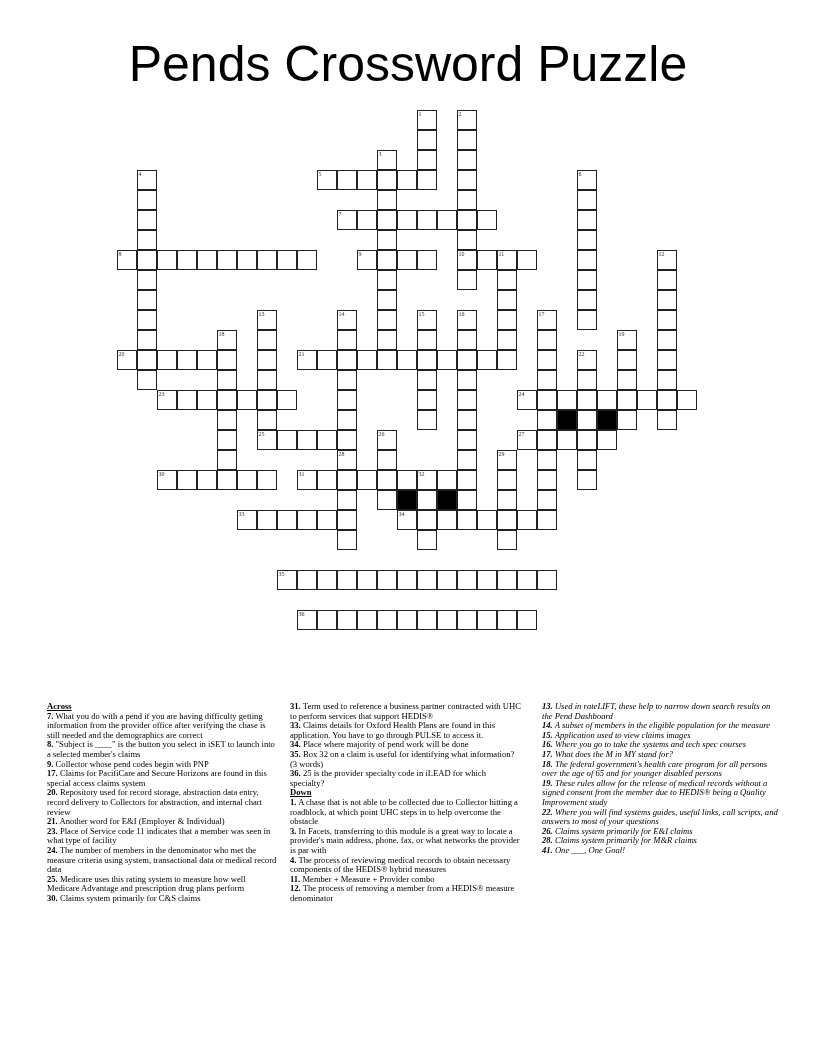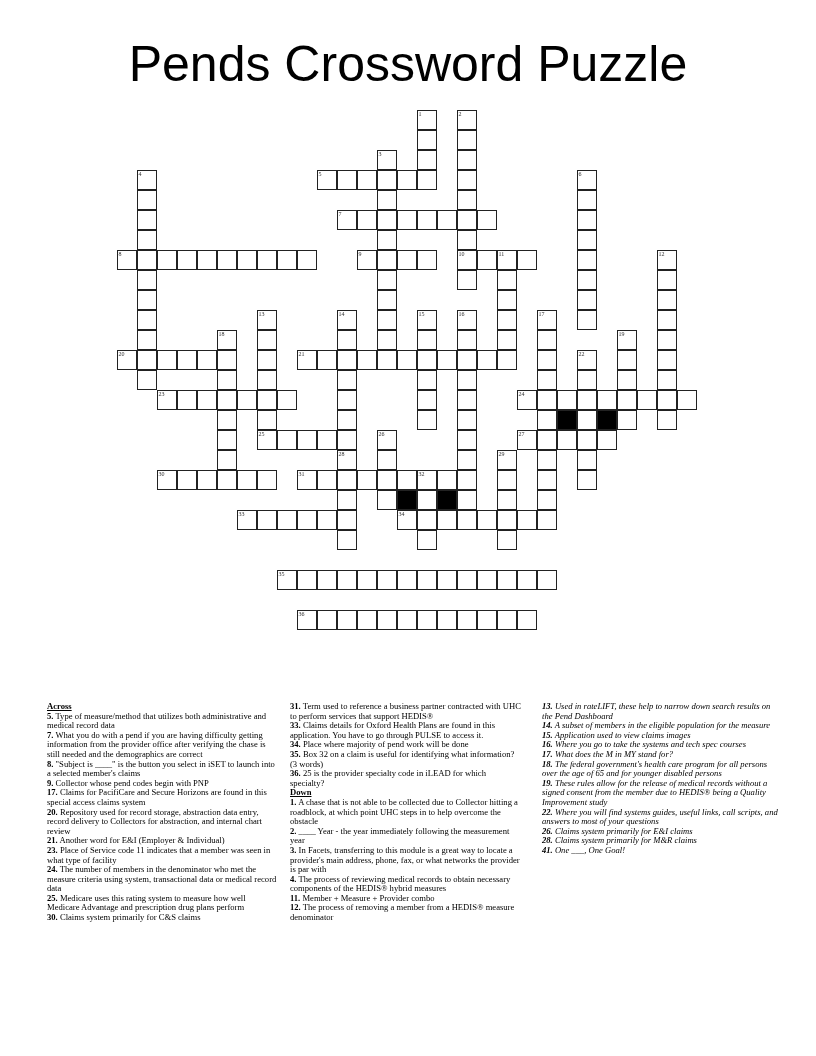--- a/index.html
+++ b/index.html
@@ -328,41 +328,39 @@
     <div class="cell" style="left: 497px; top: 610px;"></div>
     <div class="cell" style="left: 517px; top: 610px;"></div>
     <div class="cell black" style="left: 557px; top: 410px;"></div>
     <div class="cell black" style="left: 597px; top: 410px;"></div>
     <div class="cell black" style="left: 397px; top: 490px;"></div>
     <div class="cell black" style="left: 437px; top: 490px;"></div>
   </div>
 
 <div class="clues col1" id="col1">
     <div class="hd">Across</div>
-    <div class="clue"><b>5.</b> Type of measure/method that utilizes both administrative and medical record data</div>
     <div class="clue"><b>7.</b> What you do with a pend if you are having difficulty getting information from the provider office after verifying the chase is still needed and the demographics are correct</div>
     <div class="clue"><b>8.</b> "Subject is ____" is the button you select in iSET to launch into a selected member's claims</div>
     <div class="clue"><b>9.</b> Collector whose pend codes begin with PNP</div>
     <div class="clue"><b>17.</b> Claims for PacifiCare and Secure Horizons are found in this special access claims system</div>
     <div class="clue"><b>20.</b> Repository used for record storage, abstraction data entry, record delivery to Collectors for abstraction, and internal chart review</div>
     <div class="clue"><b>21.</b> Another word for E&amp;I (Employer &amp; Individual)</div>
     <div class="clue"><b>23.</b> Place of Service code 11 indicates that a member was seen in what type of facility</div>
     <div class="clue"><b>24.</b> The number of members in the denominator who met the measure criteria using system, transactional data or medical record data</div>
     <div class="clue"><b>25.</b> Medicare uses this rating system to measure how well Medicare Advantage and prescription drug plans perform</div>
     <div class="clue"><b>30.</b> Claims system primarily for C&amp;S claims</div>
   </div>
 <div class="clues col2" id="col2">
     <div class="clue"><b>31.</b> Term used to reference a business partner contracted with UHC to perform services that support HEDIS®</div>
     <div class="clue"><b>33.</b> Claims details for Oxford Health Plans are found in this application. You have to go through PULSE to access it.</div>
     <div class="clue"><b>34.</b> Place where majority of pend work will be done</div>
     <div class="clue"><b>35.</b> Box 32 on a claim is useful for identifying what information? (3 words)</div>
     <div class="clue"><b>36.</b> 25 is the provider specialty code in iLEAD for which specialty?</div>
     <div class="hd">Down</div>
     <div class="clue"><b>1.</b> A chase that is not able to be collected due to Collector hitting a roadblock, at which point UHC steps in to help overcome the obstacle</div>
-    <div class="clue"><b>2.</b> ____ Year - the year immediately following the measurement year</div>
     <div class="clue"><b>3.</b> In Facets, transferring to this module is a great way to locate a provider's main address, phone, fax, or what networks the provider is par with</div>
     <div class="clue"><b>4.</b> The process of reviewing medical records to obtain necessary components of the HEDIS® hybrid measures</div>
     <div class="clue"><b>11.</b> Member + Measure + Provider combo</div>
     <div class="clue"><b>12.</b> The process of removing a member from a HEDIS® measure denominator</div>
   </div>
 <div class="clues col3" id="col3">
     <div class="clue"><b>13.</b> Used in rateLIFT, these help to narrow down search results on the Pend Dashboard</div>
     <div class="clue"><b>14.</b> A subset of members in the eligible population for the measure</div>
     <div class="clue"><b>15.</b> Application used to view claims images</div>
     <div class="clue"><b>16.</b> Where you go to take the systems and tech spec courses</div>

